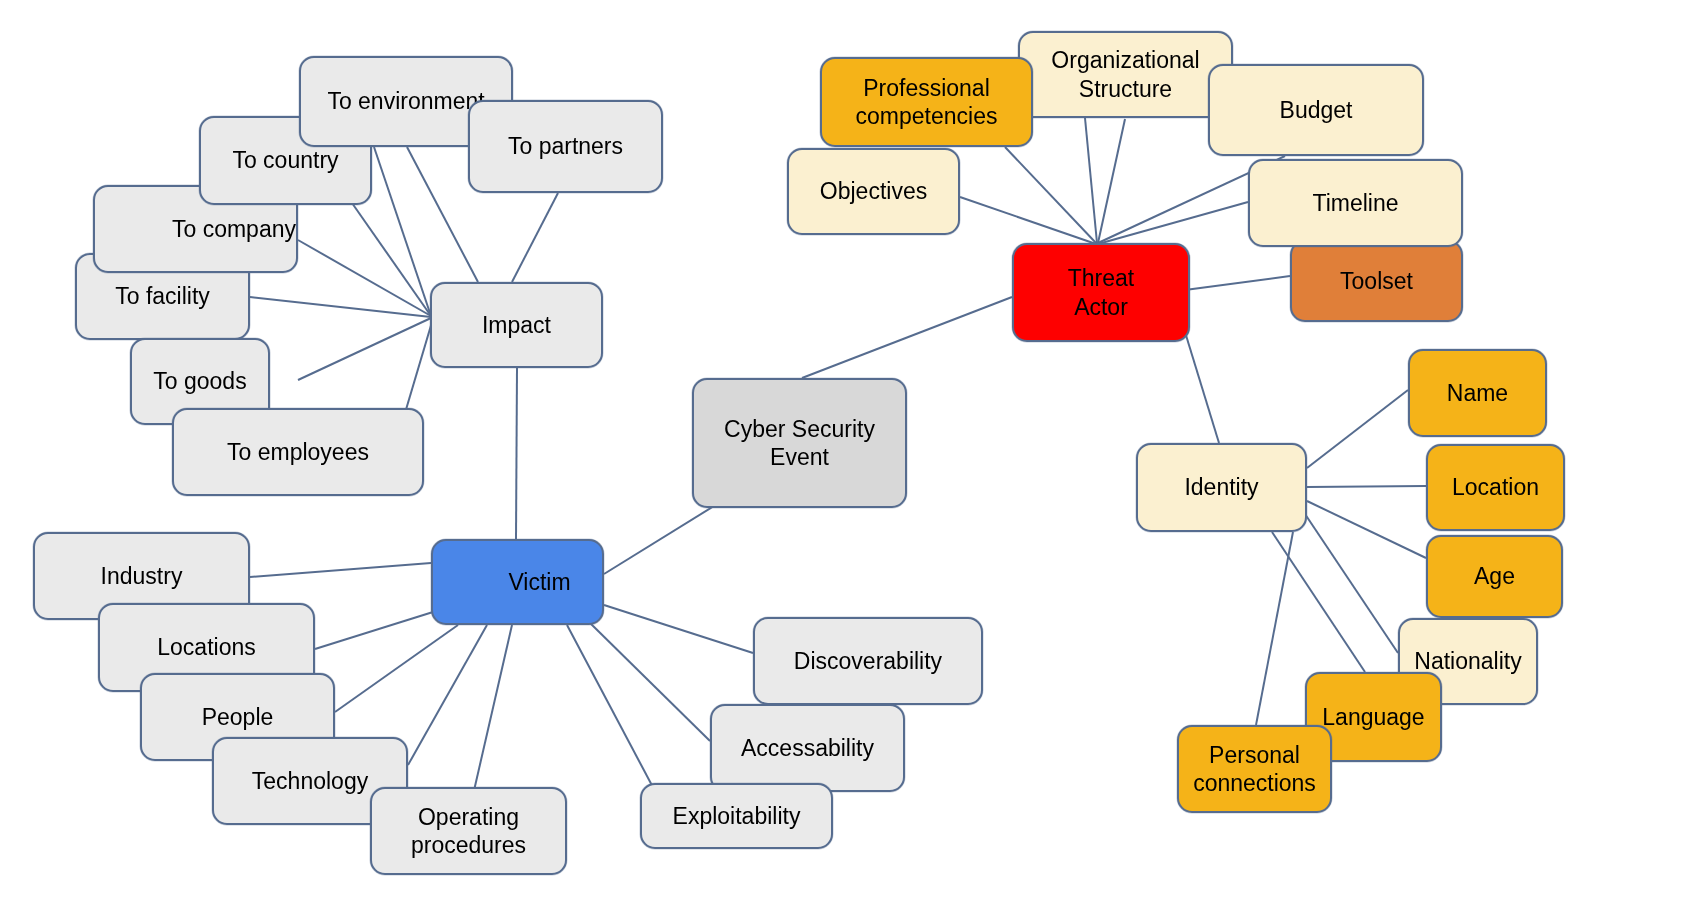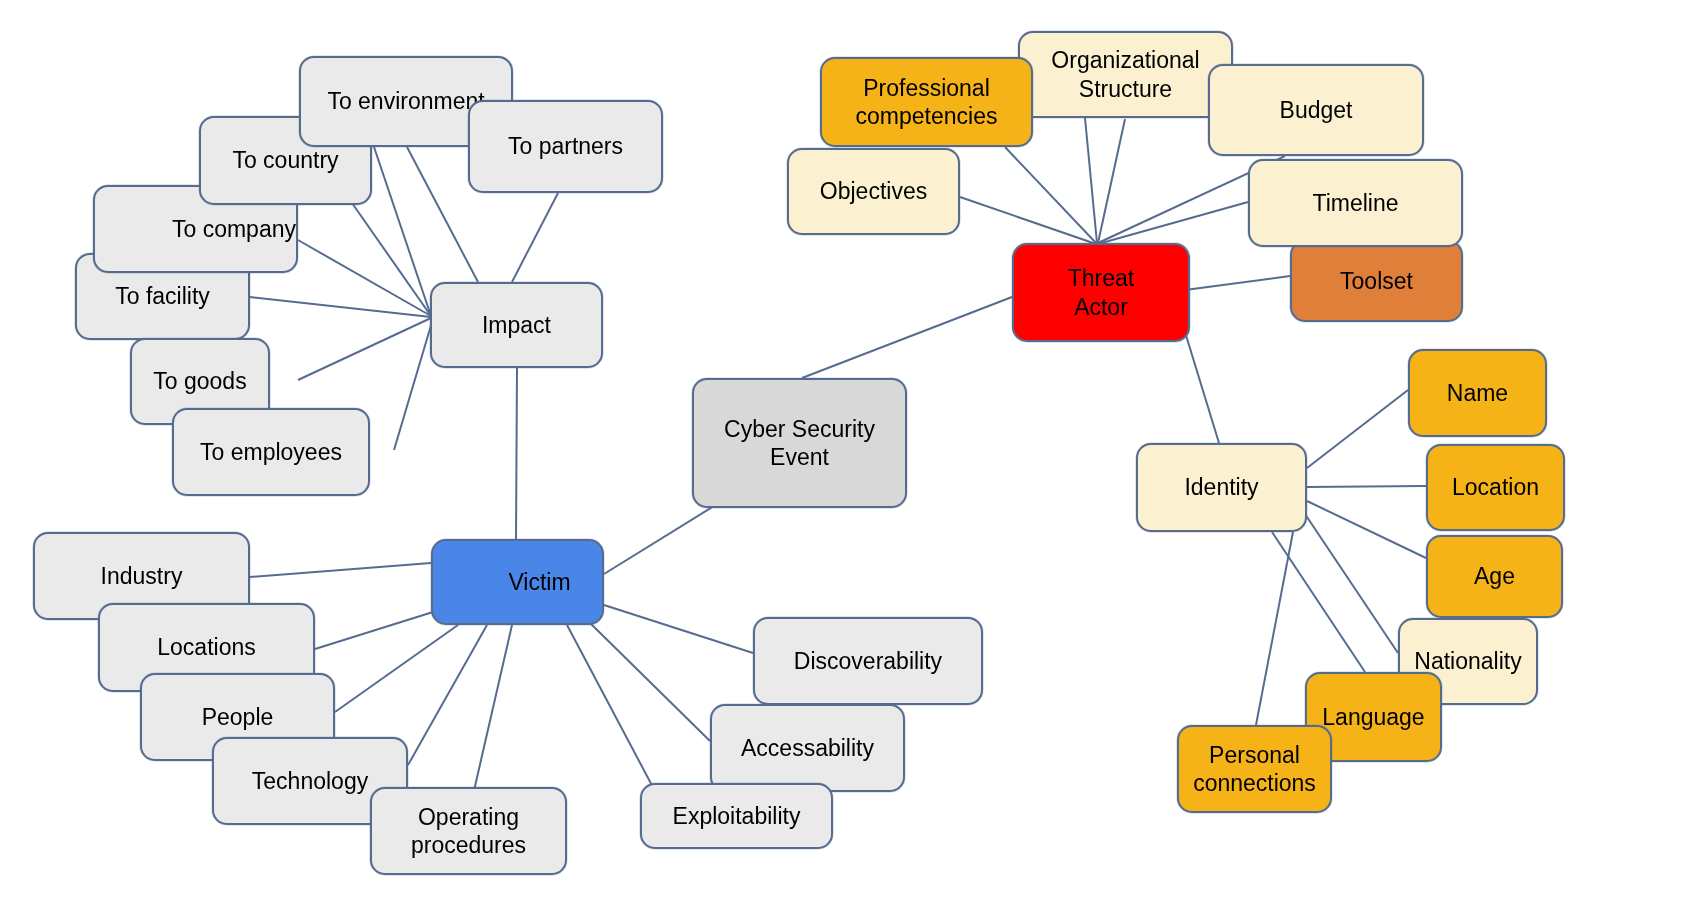--- a/index.html
+++ b/index.html
@@ -69,21 +69,21 @@
       <line x1="1272" y1="532" x2="1365" y2="672" stroke="#566c8f" stroke-width="2"></line>
       <line x1="1293" y1="532" x2="1256" y2="725" stroke="#566c8f" stroke-width="2"></line>
     </svg>
   <div id="nodes">
       <div class="node gray" style="left: 75px; top: 253px; width: 175px; height: 87px;"><span>To facility</span></div>
       <div class="node gray" style="left: 93px; top: 185px; width: 205px; height: 88px; justify-content: flex-end;"><span>To company</span></div>
       <div class="node gray" style="left: 199px; top: 116px; width: 173px; height: 89px;"><span>To country</span></div>
       <div class="node gray" style="left: 299px; top: 56px; width: 214px; height: 91px;"><span>To environment</span></div>
       <div class="node gray" style="left: 468px; top: 100px; width: 195px; height: 93px;"><span>To partners</span></div>
       <div class="node gray" style="left: 122px; top: 338px; width: 140px; height: 87px; margin-left: 8px;"><span>To goods</span></div>
-      <div class="node gray" style="left: 172px; top: 408px; width: 198px; height: 88px;"><span>To employees</span></div>
+      <div class="node gray" style="left: 172px; top: 408px; width: 252px; height: 88px;"><span>To employees</span></div>
       <div class="node gray" style="left: 430px; top: 282px; width: 173px; height: 86px;"><span>Impact</span></div>
       <div class="node gray-dark" style="left: 692px; top: 378px; width: 215px; height: 130px;"><span>Cyber Security
 Event</span></div>
       <div class="node gray" style="left: 33px; top: 532px; width: 217px; height: 88px;"><span>Industry</span></div>
       <div class="node gray" style="left: 98px; top: 603px; width: 217px; height: 89px;"><span>Locations</span></div>
       <div class="node gray" style="left: 140px; top: 673px; width: 195px; height: 88px;"><span>People</span></div>
       <div class="node gray" style="left: 212px; top: 737px; width: 196px; height: 88px;"><span>Technology</span></div>
       <div class="node gray" style="left: 370px; top: 787px; width: 197px; height: 88px;"><span>Operating
 procedures</span></div>
       <div class="node blue" style="left: 431px; top: 539px; width: 173px; height: 86px; padding-left: 44px;"><span>Victim</span></div>

